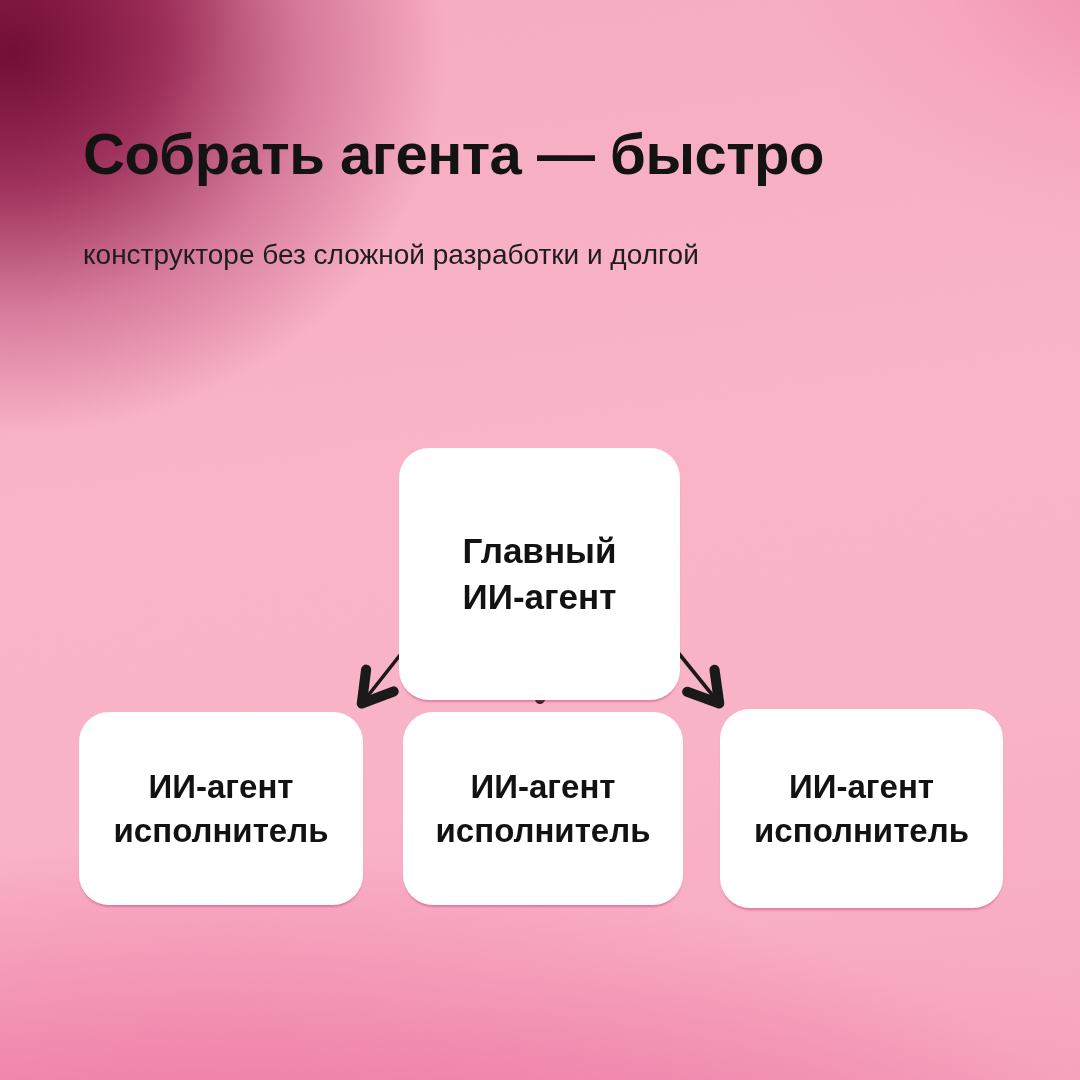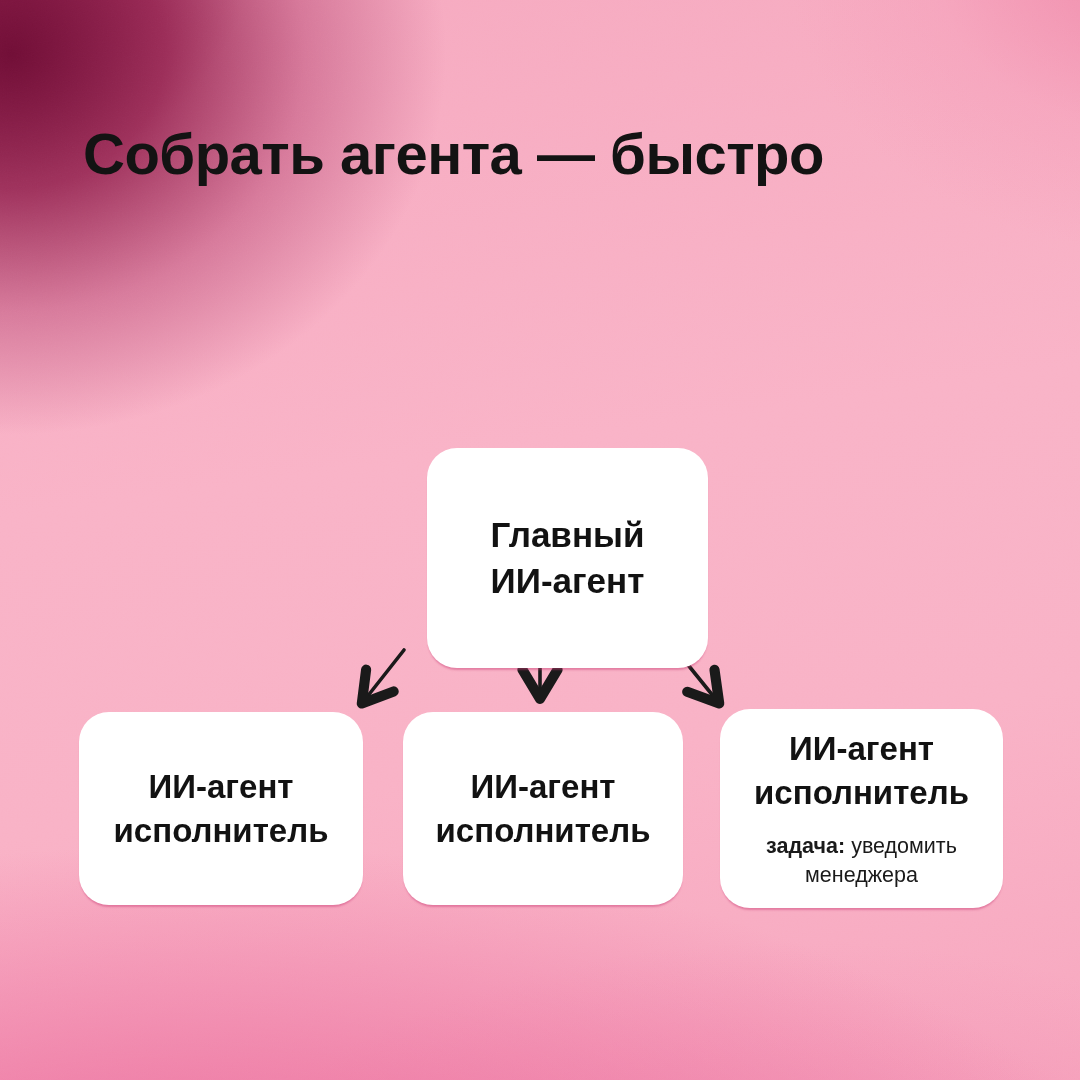--- a/index.html
+++ b/index.html
@@ -60,21 +60,21 @@
     flex-direction: column;
     align-items: center;
     justify-content: center;
     text-align: center;
   }
   .card-title {
     font-weight: 700;
     white-space: pre-line;
     color: #121212;
   }
-  .root-card { left: 399px; top: 448px; width: 281px; height: 220px; margin-left: 28px; }
+  .root-card { left: 399px; top: 448px; width: 281px; height: 252px; }
   .root-card .card-title { font-size: 35px; line-height: 46px; }
   .exec-card .card-title { font-size: 33px; line-height: 44px; }
   .exec-card-1 { left: 79px;  top: 712px; width: 284px; height: 193px; }
   .exec-card-2 { left: 403px; top: 712px; width: 280px; height: 193px; }
   .exec-card-3 { left: 720px; top: 709px; width: 283px; height: 199px; }
   .card-task {
     margin-top: 17px;
     font-size: 21.5px;
     line-height: 29px;
     max-width: 258px;
@@ -96,20 +96,21 @@
     <filter id="grain">
       <feTurbulence type="fractalNoise" baseFrequency="0.8" numOctaves="2" stitchTiles="stitch"></feTurbulence>
       <feColorMatrix type="saturate" values="0"></feColorMatrix>
     </filter>
     <rect width="1080" height="1080" filter="url(#grain)" opacity="0.18"></rect>
   </svg>
 
   <h1 class="page-title">Собрать агента — быстро</h1>
 
   <div class="page-subtitle">
+    <span>конструкторе без сложной разработки и долгой</span>
   </div>
 
   <svg class="arrows" width="1080" height="1080" viewBox="0 0 1080 1080" xmlns="http://www.w3.org/2000/svg">
     <defs>
       <marker id="ah" viewBox="0 0 12 12" refX="8.5" refY="6" markerWidth="13" markerHeight="13" orient="auto-start-reverse">
         <path d="M1.5,1.5 L9,6 L1.5,10.5" fill="none" stroke="#1a1a1a" stroke-width="2.6" stroke-linecap="round" stroke-linejoin="round"></path>
       </marker>
     </defs>
     <path d="M404,650 L363,702" fill="none" stroke="#1a1a1a" stroke-width="3.6" stroke-linecap="round" marker-end="url(#ah)"></path>
     <path d="M540,656 L540,697" fill="none" stroke="#1a1a1a" stroke-width="3.6" stroke-linecap="round" marker-end="url(#ah)"></path>
@@ -127,19 +128,15 @@
   </div>
 
   <div class="card exec-card exec-card-2">
     <div class="card-title">ИИ-агент
 исполнитель</div>
   </div>
 
   <div class="card exec-card exec-card-3">
     <div class="card-title">ИИ-агент
 исполнитель</div>
-    <div class="card-task">
-      <b>задача:</b>
-      <span>уведомить менеджера</span>
-    </div>
   </div>
 
 </div>
 
 </body></html>

